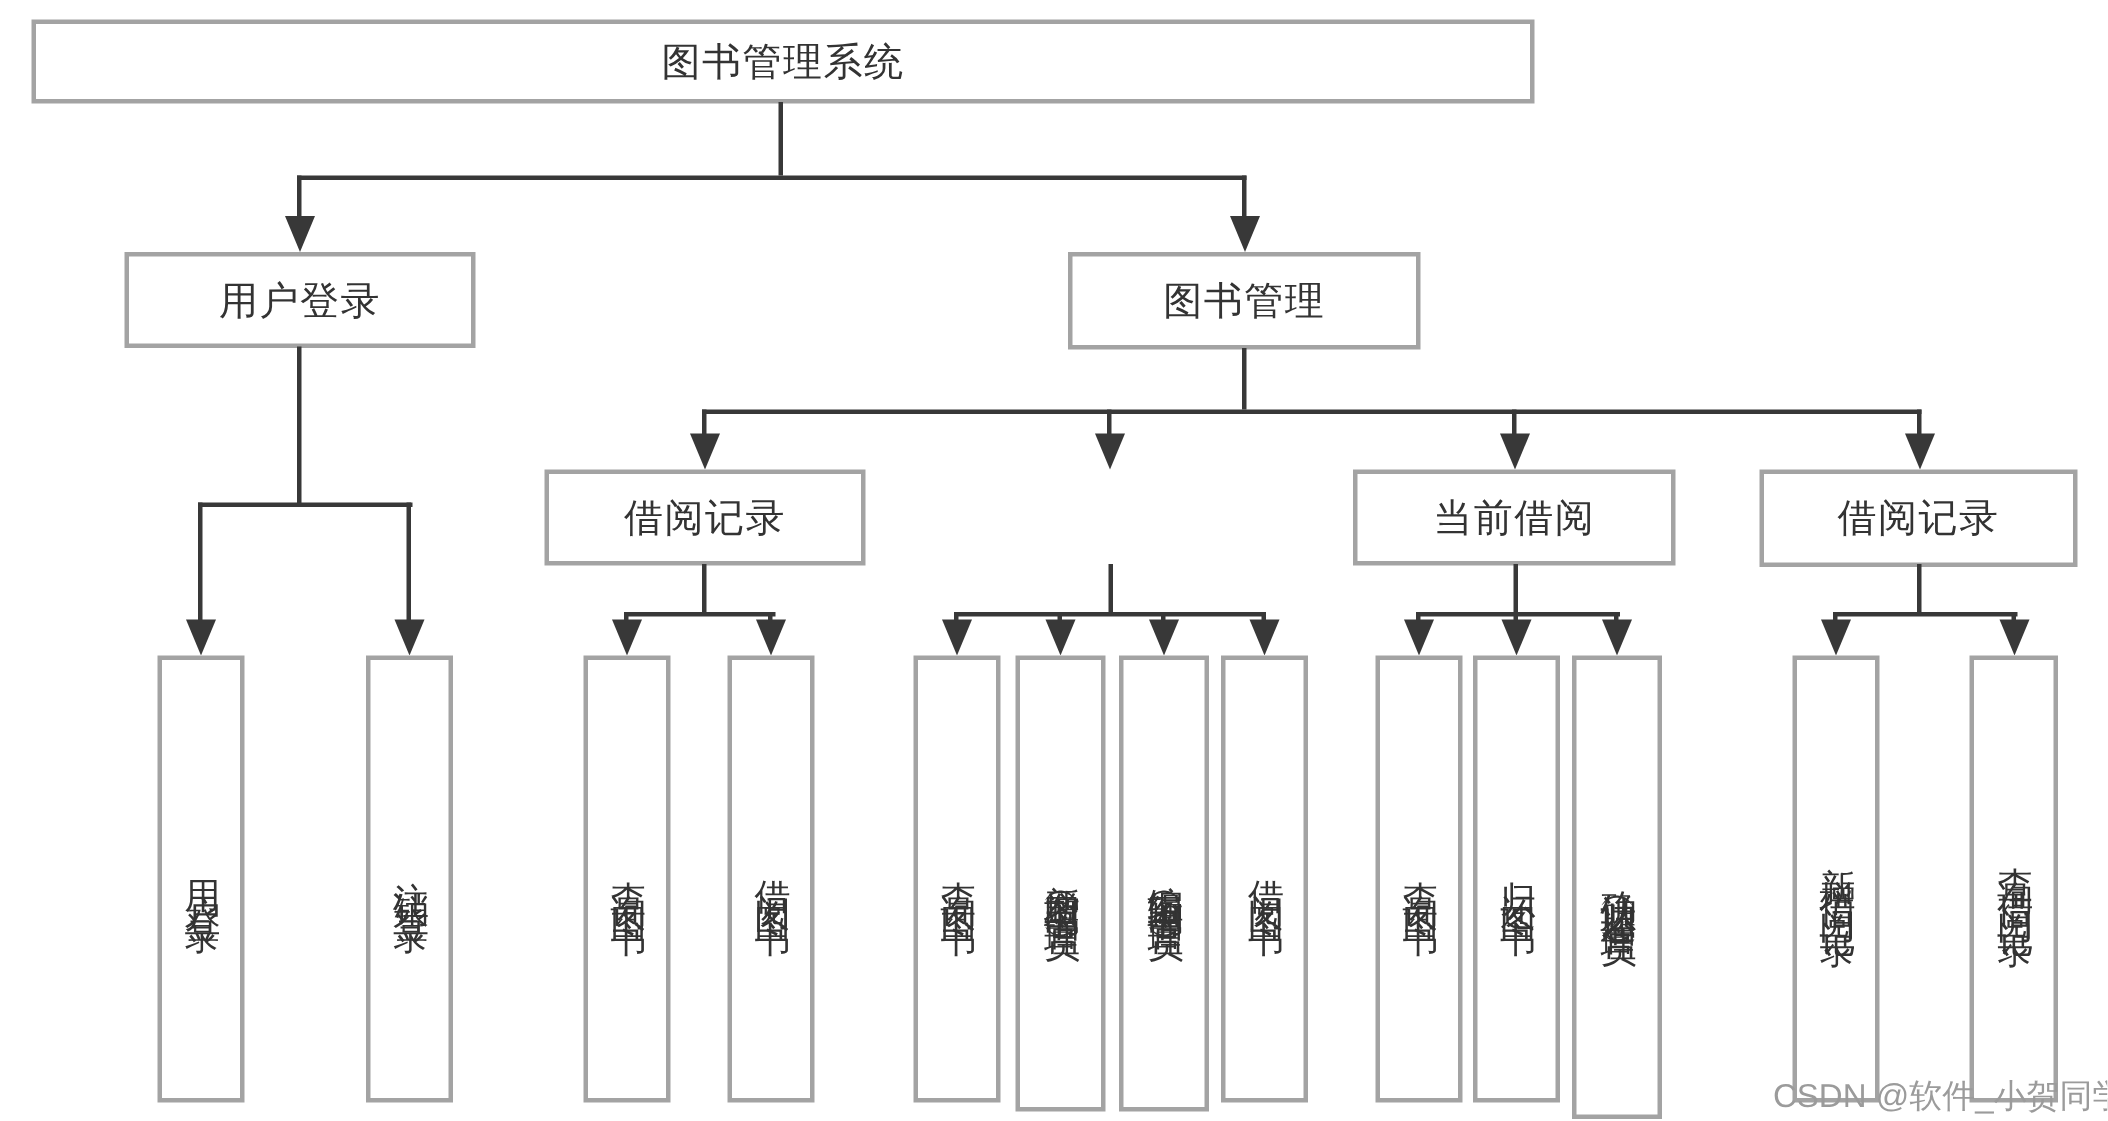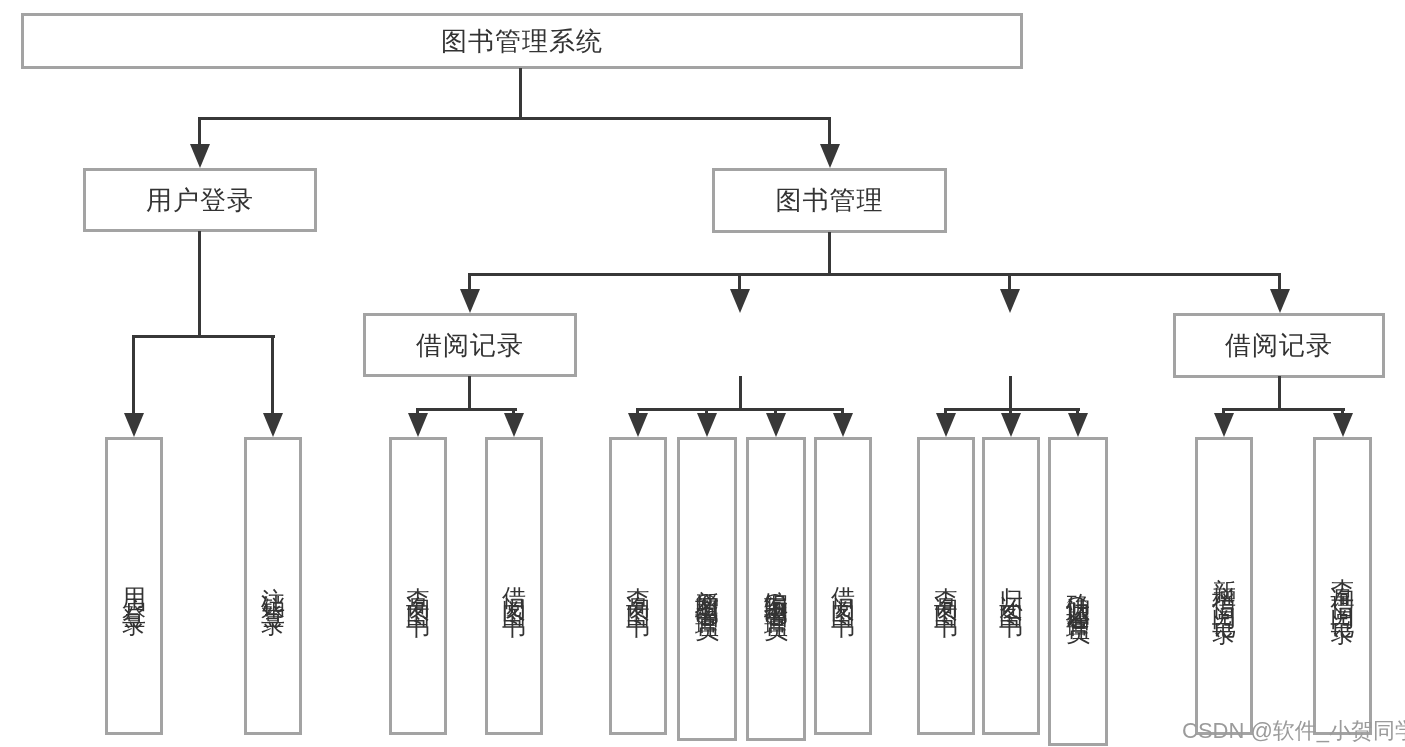--- a/index.html
+++ b/index.html
@@ -85,20 +85,23 @@
   <div class="line" style="left:738px; top:273px; width:3px; height:18px;"></div>
   <div class="arrow" style="left:730px; top:289px;"></div>
   <div class="line" style="left:1008px; top:273px; width:3px; height:18px;"></div>
   <div class="arrow" style="left:1000px; top:289px;"></div>
   <div class="line" style="left:1278px; top:273px; width:3px; height:18px;"></div>
   <div class="arrow" style="left:1270px; top:289px;"></div>
 
   <div class="box hbox" style="left:363px; top:313px; width:214px; height:64px;">
     <span>借阅记录</span>
   </div>
+  <div class="box hbox" style="left:902px; top:313px; width:215px; height:64px;">
+    <span>当前借阅</span>
+  </div>
   <div class="box hbox" style="left:1173px; top:313px; width:212px; height:65px;">
     <span>借阅记录</span>
   </div>
 
   <div class="line" style="left:468px; top:376px; width:3px; height:32px;"></div>
   <div class="line" style="left:416px; top:408px; width:101px; height:3px;"></div>
   <div class="line" style="left:416px; top:408px; width:3px; height:7px;"></div>
   <div class="arrow" style="left:408px; top:413px;"></div>
   <div class="line" style="left:512px; top:408px; width:3px; height:7px;"></div>
   <div class="arrow" style="left:504px; top:413px;"></div>

